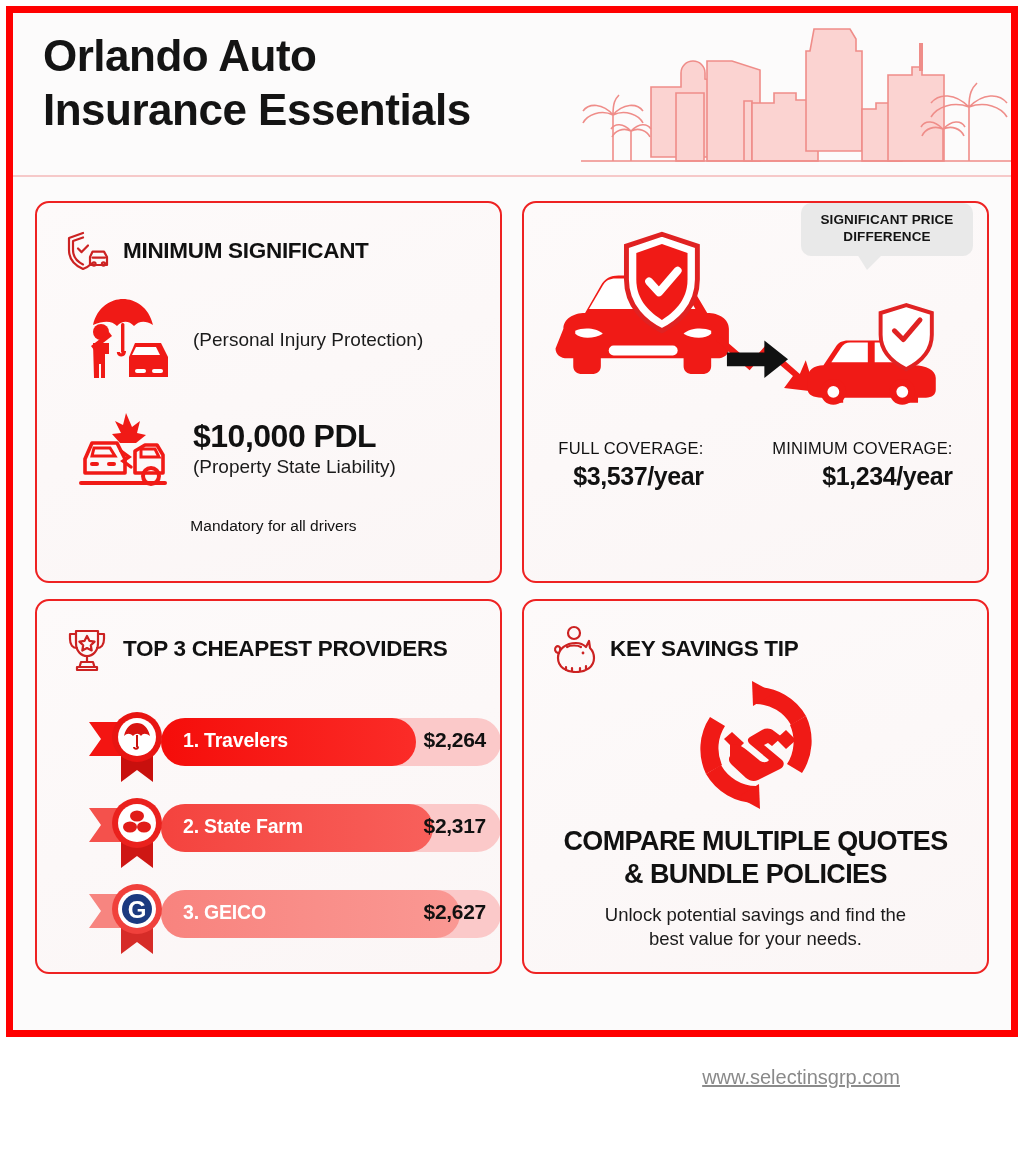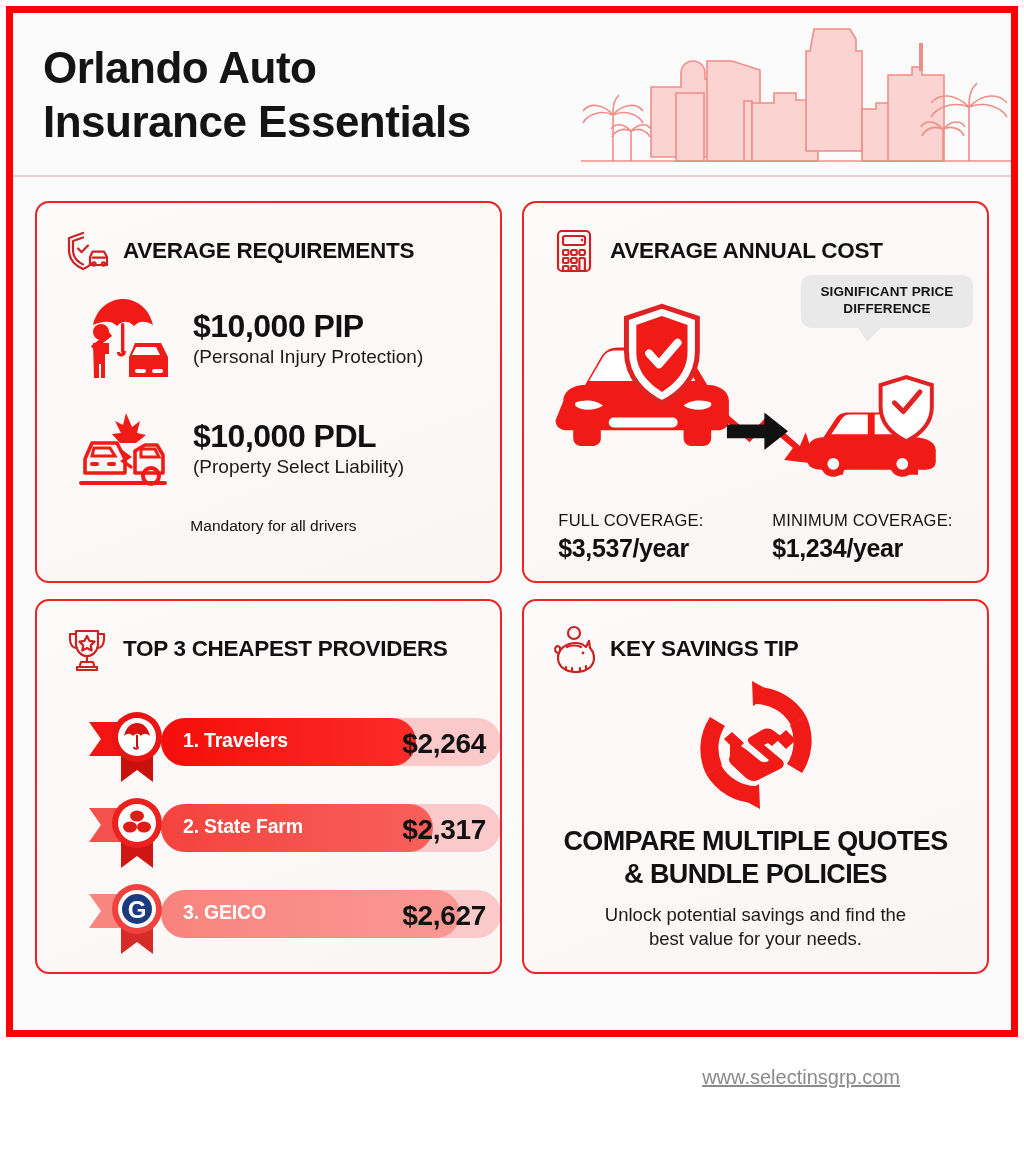--- a/index.html
+++ b/index.html
@@ -20,21 +20,21 @@
   }
 
   
   .header {
     position: relative;
     height: 164px;
     border-bottom: 2px solid #f6c9c9;
     overflow: hidden;
   }
   .title {
-    position: absolute; left: 30px; top: 28px;
+    position: absolute; left: 30px; top: 16px;
     font-size: 44px; line-height: 1.22;
     font-weight: bold; color: #141414;
     letter-spacing: -0.5px;
     white-space: pre-line;
   }
   .skyline { position: absolute; right: 0; bottom: 0; width: 430px; height: 170px; }
 
   
   .grid {
     position: relative;
@@ -71,21 +71,21 @@
   .req-sub { font-size: 19px; color:#1b1b1b; line-height: 1.2; margin-top: 2px;}
   .req-note { text-align:center; font-size: 15.5px; color:#111; margin-top: 4px; margin-left: 10px; }
 
   
   .cost-body { position: relative; height: 300px; }
   .cost-graphic { position:absolute; left:0; top: 6px; width:100%; height: 212px; }
   .cost-labels {
     position:absolute; bottom: 12px; left: 0; width:100%;
     display:flex; justify-content: space-around;
   }
-  .cost-col { text-align:left; }
+  .cost-col { text-align:right; }
   .cost-cap { font-size: 16.5px; color:#111; font-weight: 500; letter-spacing: 0.2px;}
   .cost-val { font-size: 25px; font-weight: bold; color:#111; margin-top:4px; letter-spacing:-0.4px;}
   .callout {
     position: absolute; right: 14px; top: 0;
     width: 172px;
     background: #e9e9e9;
     border-radius: 10px;
     padding: 9px 8px 10px;
     text-align: center;
     font-size: 13.5px; font-weight: bold; color:#141414;
@@ -112,21 +112,21 @@
     border-radius: 24px;
   }
   .prov-name {
     position:absolute; left: 118px; top: 30px;
     font-size: 19.5px; font-weight: bold; color:#fff;
     letter-spacing: -0.2px;
     z-index: 4;
   }
   .prov-price {
     position:absolute; right: 14px; top: 29px;
-    font-size: 28px; font-weight: bold; color:#111;
+    font-size: 21px; font-weight: bold; color:#111;
     letter-spacing: -0.3px; z-index: 4;
   }
   .ribbon { position:absolute; left: 24px; top: 5px; width: 100px; height: 80px; z-index: 5;}
 
   
   .tip-body { text-align:center; padding: 0 30px; }
   .tip-graphic { margin: 6px auto 0; width: 132px; height: 132px; }
   .tip-head {
     font-size: 27px; font-weight: bold; color:#111;
     line-height: 1.22; margin-top: 10px; letter-spacing: -0.6px;
@@ -183,41 +183,40 @@
             <g fill="none" stroke="#CC2222" stroke-width="2.2" stroke-linecap="round" stroke-linejoin="round">
               <path d="M20 6 L6 11 v12 c0 10 7 16 14 19 3 -1.2 6 -3 8.5 -5.3"></path>
               <path d="M20 10.5 L10 14 v9 c0 7.5 5 12 10 14.4"></path>
               <path d="M15 21.5 l3.6 3.6 L25 18.5"></path>
               <path d="M27 30 l2.6 -5.4 h11.4 L44 30 v8 h-17 z"></path>
               <path d="M29.5 30.6 h12.6"></path>
               <circle cx="31" cy="37" r="1.6"></circle>
                 <circle cx="40.5" cy="37" r="1.6"></circle>
             </g>
           </svg>
-          <div class="card-title">AVERAGE REQUIREMENTS</div>
+          <div class="card-title">MINIMUM SIGNIFICANT</div>
         </div>
 
         <div class="req-list">
           <div class="req-row">
             <svg class="ricon" viewBox="0 0 96 84">
               <g fill="#F01A16">
                 <path d="M14 28 c4 -18 18 -26 30 -26 12 0 26 8 30 26 -8 -5 -14 -4 -19 1 -5 -5 -11 -6 -17 0 -5 -5 -12 -6 -24 -1 z"></path>
                 <rect x="42" y="26" width="3.4" height="30" rx="1.6"></rect>
                 <path d="M45.4 54 c0 5 -6 5 -6 1" fill="none" stroke="#F01A16" stroke-width="3.2"></path>
                 <circle cx="22" cy="35" r="8"></circle>
                 <path d="M14 46 h16 v11 h-4 v24 h-4 v-14 h-2 v14 h-5 z"></path>
                 <path d="M12 49 l18 -14 3 4 -18 14 z"></path>
                 <path d="M50 60 l6 -14 h26 l7 14 v20 h-39 z"></path>
                 <rect x="56" y="72" width="11" height="4" rx="2" fill="#fff"></rect>
                 <rect x="73" y="72" width="11" height="4" rx="2" fill="#fff"></rect>
                 <path d="M57 50 h20 l4 8 h-28 z" fill="#fff"></path>
               </g>
             </svg>
             <div>
-              <div class="req-amount">$10,000 PIP</div>
               <div class="req-sub">(Personal Injury Protection)</div>
             </div>
           </div>
 
           <div class="req-row">
             <svg class="ricon" viewBox="0 0 96 84">
               <g fill="#F01A16">
                 <path d="M47 6 l6 14 8 -6 -3 12 9 2 -10 8 h-16 l-8 -9 9 -1 -6 -12 8 4 z"></path>
                 <path d="M6 52 l7 -16 h25 l8 16 v14 h-40 z" fill="none" stroke="#F01A16" stroke-width="3.6" stroke-linejoin="round"></path>
                 <rect x="11" y="55" width="9" height="4" rx="2"></rect>
@@ -225,46 +224,28 @@
                 <path d="M15 41 h16 l5 8 h-23 z" fill="none" stroke="#F01A16" stroke-width="3"></path>
                 <path d="M42 44 l8 6 -6 4 8 6" fill="none" stroke="#F01A16" stroke-width="3.4" stroke-linecap="round"></path>
                 <path d="M56 66 v-22 l10 -6 h12 l6 10 v18 z" fill="none" stroke="#F01A16" stroke-width="3.6" stroke-linejoin="round"></path>
                 <path d="M62 42 h14 l4 8 h-18 z" fill="none" stroke="#F01A16" stroke-width="3"></path>
                 <circle cx="72" cy="69" r="8" fill="none" stroke="#F01A16" stroke-width="4"></circle>
                 <path d="M2 76 h84" stroke="#F01A16" stroke-width="4" stroke-linecap="round"></path>
               </g>
             </svg>
             <div>
               <div class="req-amount">$10,000 PDL</div>
-              <div class="req-sub">(Property Select Liability)</div>
+              <div class="req-sub">(Property State Liability)</div>
             </div>
           </div>
         </div>
         <div class="req-note">Mandatory for all drivers</div>
       </div>
 
       <div class="card">
-        <div class="card-head">
-          <svg class="hicon" viewBox="0 0 48 48">
-            <g fill="none" stroke="#CC2222" stroke-width="2.2" stroke-linejoin="round">
-              <rect x="8" y="4" width="32" height="40" rx="4"></rect>
-              <rect x="13" y="9" width="22" height="9" rx="2"></rect>
-              <circle cx="32" cy="13" r="1.2" fill="#CC2222" stroke="none"></circle>
-              <rect x="13" y="23" width="5.5" height="5" rx="1.2"></rect>
-              <rect x="21.2" y="23" width="5.5" height="5" rx="1.2"></rect>
-              <rect x="29.4" y="23" width="5.5" height="5" rx="1.2"></rect>
-              <rect x="13" y="31" width="5.5" height="5" rx="1.2"></rect>
-              <rect x="21.2" y="31" width="5.5" height="5" rx="1.2"></rect>
-              <rect x="29.4" y="31" width="5.5" height="13" rx="1.2"></rect>
-              <rect x="13" y="39" width="5.5" height="5" rx="1.2"></rect>
-              <rect x="21.2" y="39" width="5.5" height="5" rx="1.2"></rect>
-            </g>
-          </svg>
-          <div class="card-title">AVERAGE ANNUAL COST</div>
-        </div>
 
         <div class="cost-body">
           <svg class="cost-graphic" viewBox="0 0 470 212">
 
             <g fill="#F01A16">
               <path d="M40 120 c0 -10 10 -16 22 -16 l16 -28 c4 -7 10 -10 18 -10 h54 c10 0 16 4 20 11 l16 27 c12 0 22 6 22 16 v20 c0 6 -5 10 -12 10 h-6 v8 c0 5 -4 8 -9 8 h-10 c-5 0 -9 -3 -9 -8 v-8 h-84 v8 c0 5 -4 8 -9 8 h-10 c-5 0 -9 -3 -9 -8 v-8 h-6 c-7 0 -12 -4 -12 -10 z"></path>
               <path d="M66 100 l14 -24 c3 -5 7 -7 13 -7 h54 c6 0 10 2 13 7 l14 24 z" fill="#fff"></path>
               <path d="M52 122 c8 -4 22 -3 28 3 -8 5 -22 6 -28 0 z" fill="#fff"></path>
               <path d="M190 122 c-8 -4 -22 -3 -28 3 8 5 22 6 28 0 z" fill="#fff"></path>
               <rect x="86" y="137" width="70" height="10" rx="5" fill="#fff"></rect>

